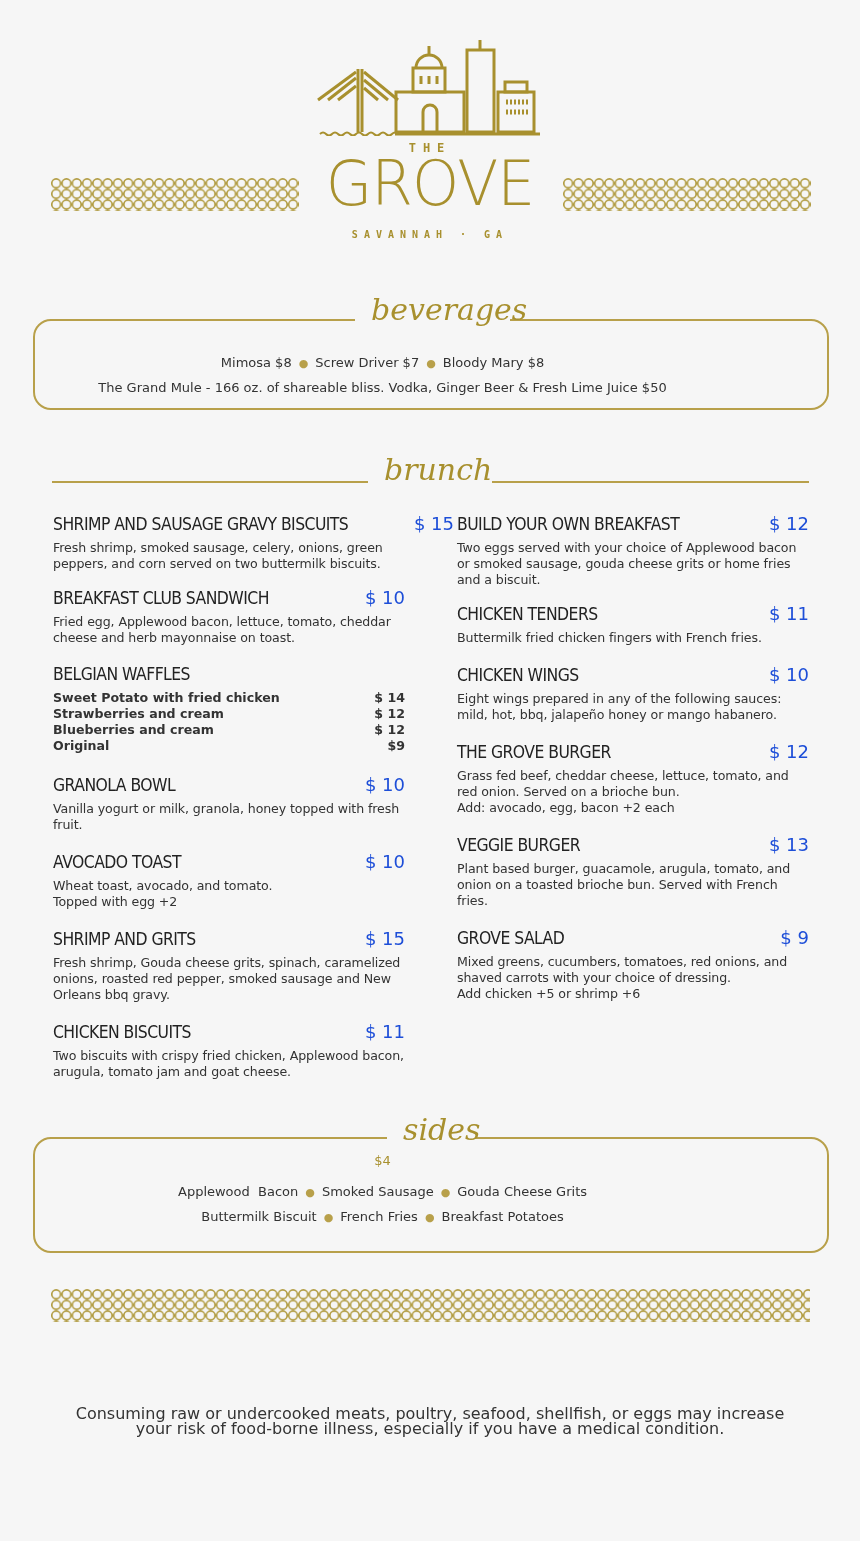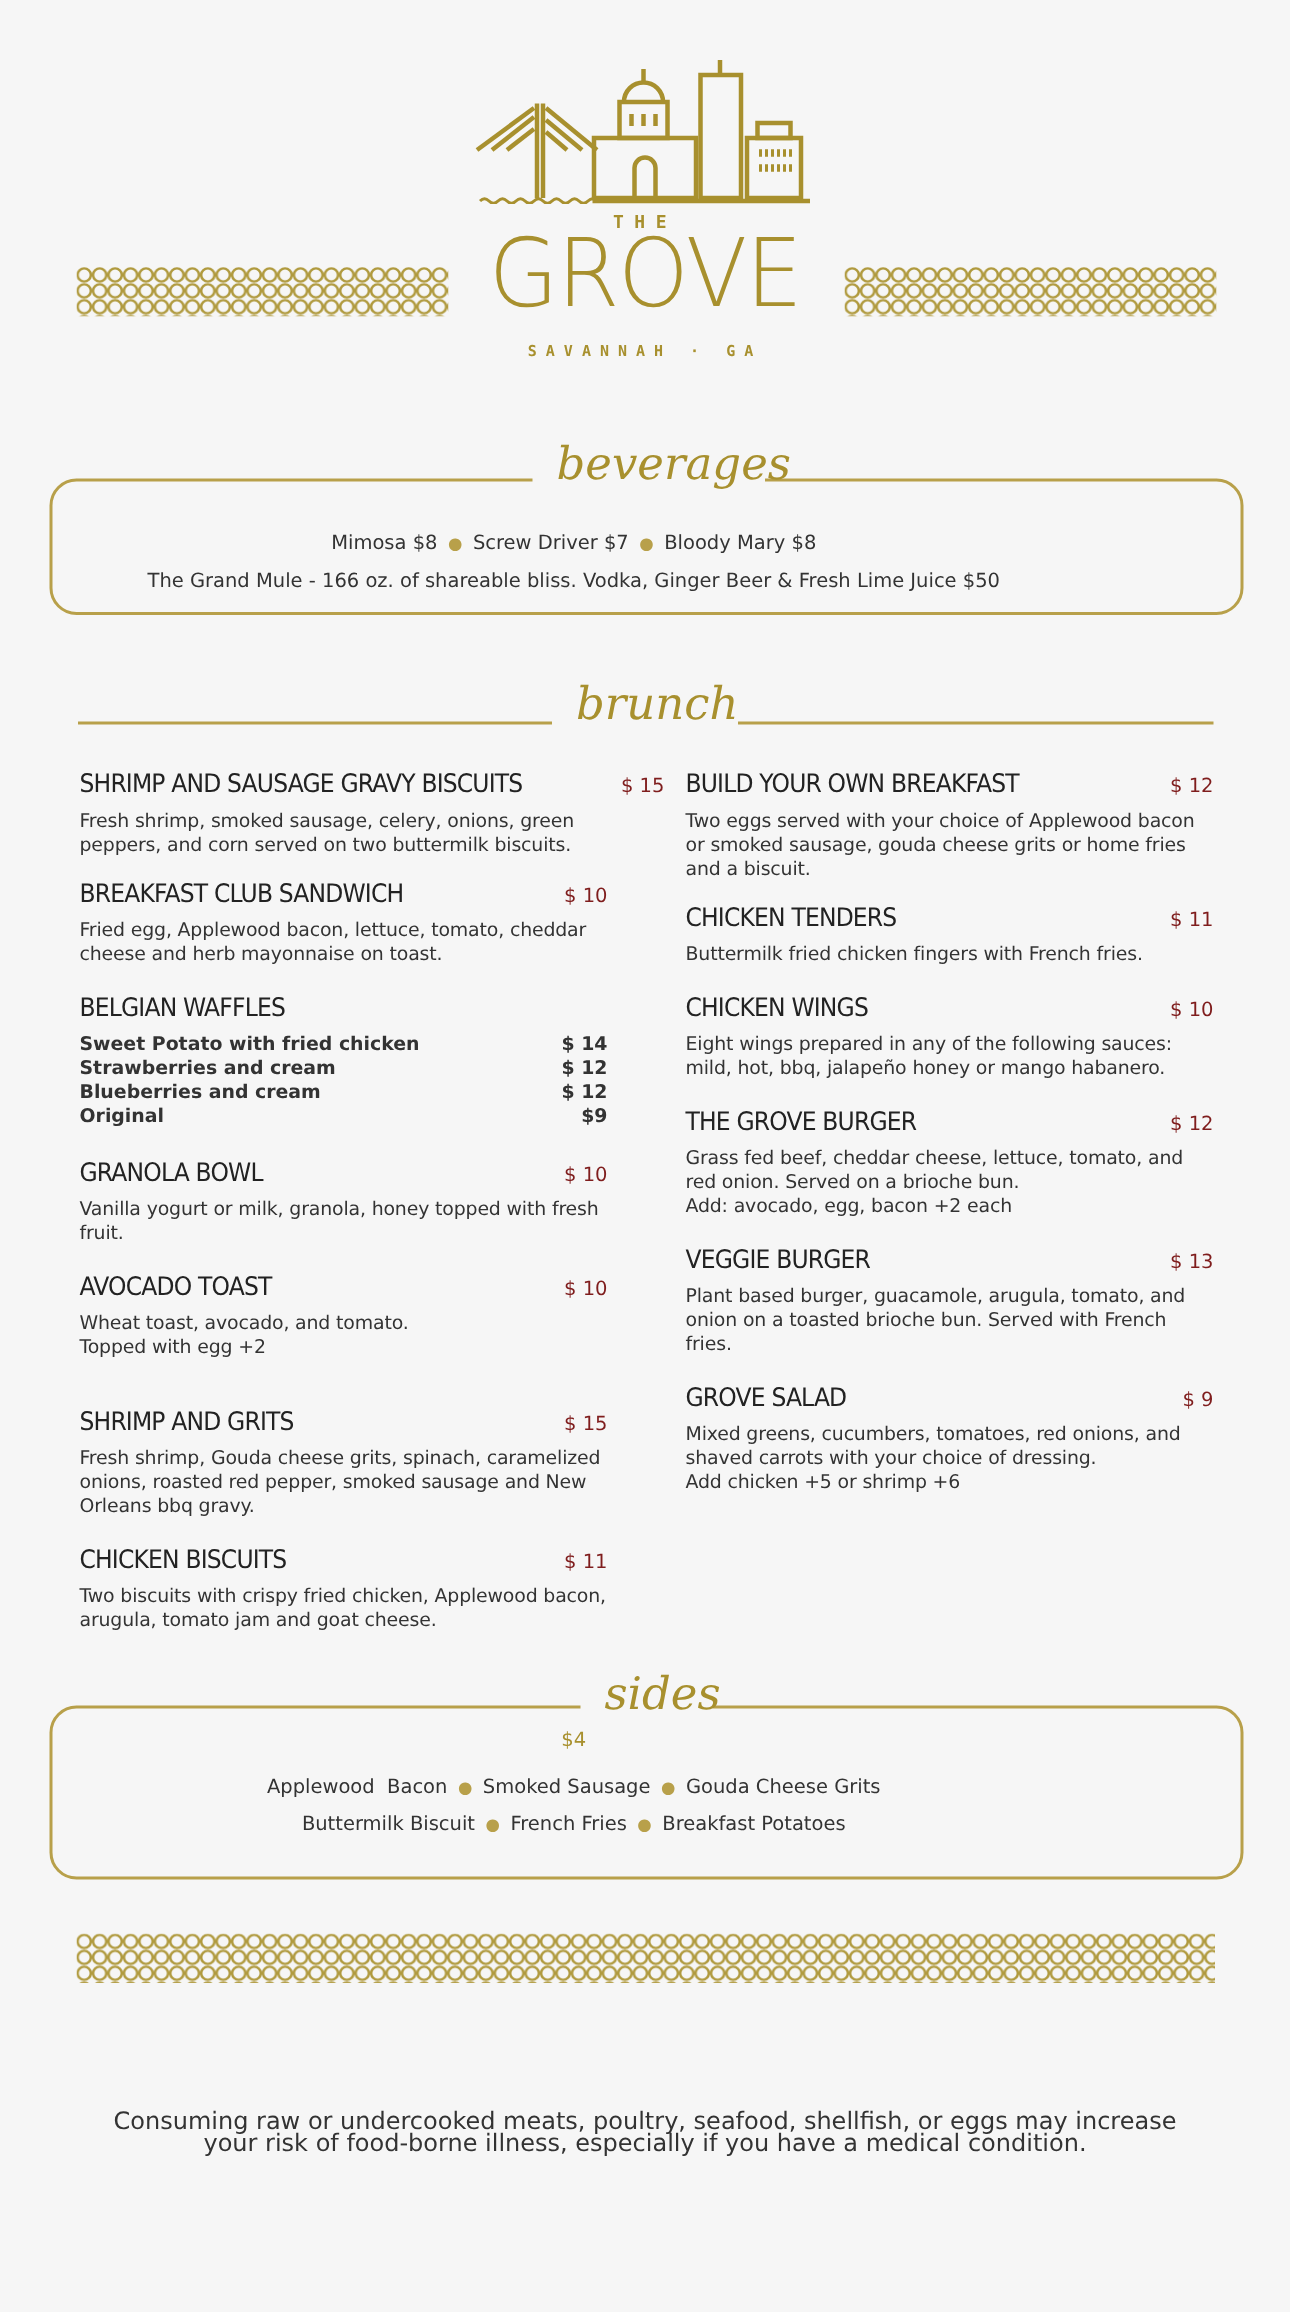--- a/index.html
+++ b/index.html
@@ -23,21 +23,21 @@
   .hline { position:absolute; height:2px; background:#b8a04a; }
 
   .center-line { position:absolute; left:0; width:765px; text-align:center; font-size:13px; color:#333; }
   .dot { color:#b8a04a; margin:0 7px; font-size:11px; }
 
   
   .col { position:absolute; width:352px; }
   .item { margin-bottom:15px; }
   .item-head { display:flex; justify-content:space-between; align-items:baseline;gap:40px; }
   .item-name { font-family:"DejaVu Sans", sans-serif; font-size:17px; letter-spacing:-0.6px; color:#222; transform:scaleX(0.92); transform-origin:left; white-space:nowrap; }
-  .item-price { font-size:13px; color:#7f1d1d; white-space:nowrap; }
+  .item-price { font-size:18px; color:#1d4ed8; white-space:nowrap; }
   .item-desc { font-size:12.6px; line-height:16px; color:#333; margin-top:6px; letter-spacing:-0.1px; }
   .sub-row { display:flex; justify-content:space-between; font-size:12.6px; line-height:16px; color:#333; }
   .sub-list { margin-top:6px;font-weight:bold; }
 
   .disclaimer { position:absolute; left:0; width:860px; top:1406px; text-align:center; font-size:16px; line-height:15px; color:#333; }
 </style>
 </head>
 <body>
 
 <div class="abs logo">
@@ -148,21 +148,21 @@
     <div class="item-desc">Vanilla yogurt or milk, granola, honey topped with fresh fruit.</div>
   </div>
   <div class="item" style="margin-top:18px">
     <div class="item-head">
         <span class="item-name">AVOCADO TOAST</span>
         <span class="item-price">$ 10</span>
       </div>
     <div class="item-desc" style="white-space:pre-line">Wheat toast, avocado, and tomato.
 Topped with egg +2</div>
   </div>
-  <div class="item" style="margin-top:32px">
+  <div class="item" style="margin-top:18px">
     <div class="item-head">
         <span class="item-name">SHRIMP AND GRITS</span>
         <span class="item-price">$ 15</span>
       </div>
     <div class="item-desc">Fresh shrimp, Gouda cheese grits, spinach, caramelized onions, roasted red pepper, smoked sausage and New Orleans bbq gravy.</div>
   </div>
   <div class="item" style="margin-top:18px">
     <div class="item-head">
         <span class="item-name">CHICKEN BISCUITS</span>
         <span class="item-price">$ 11</span>

